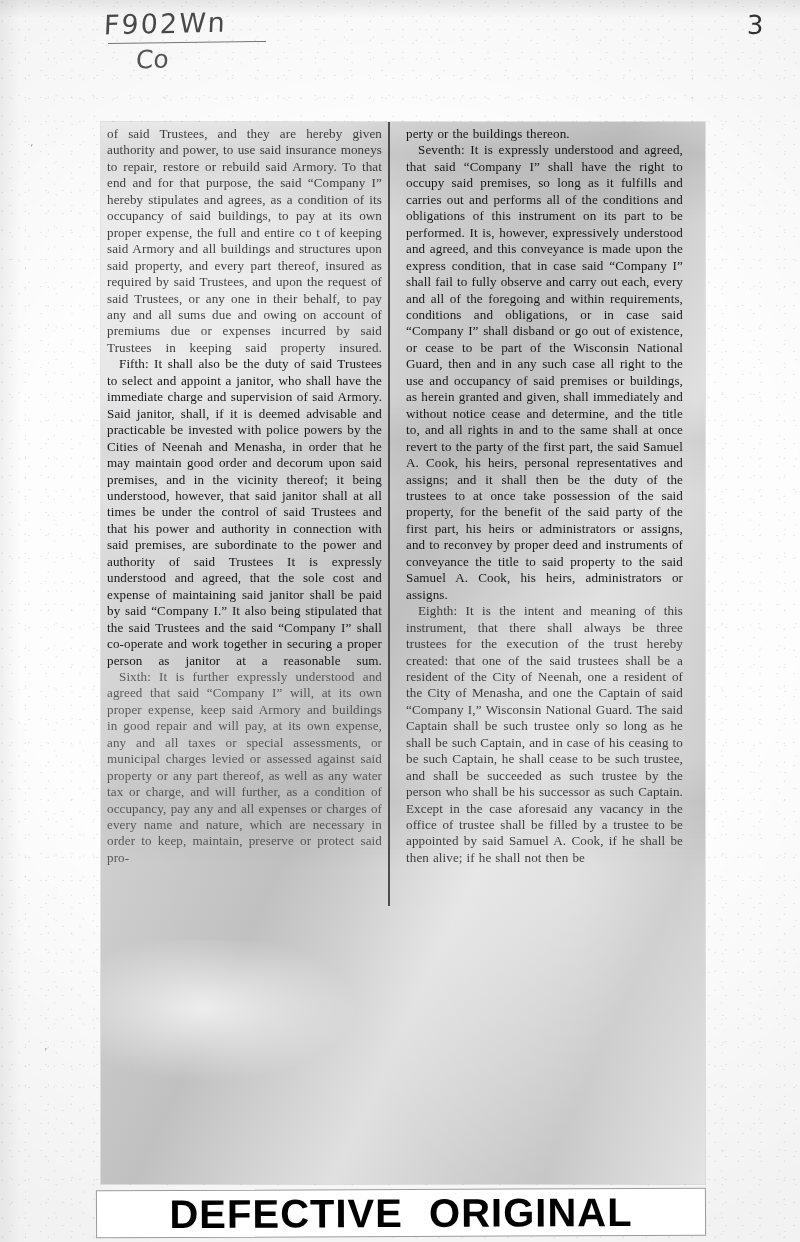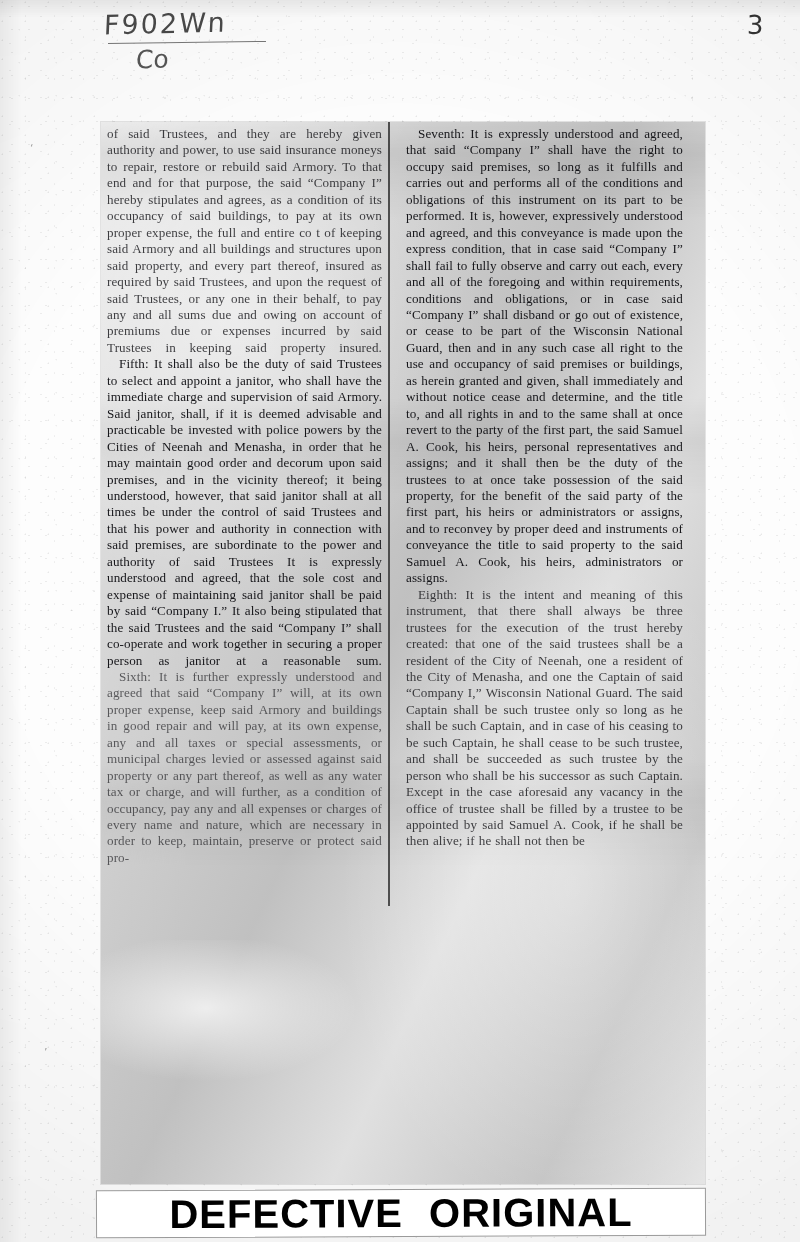--- a/index.html
+++ b/index.html
@@ -234,20 +234,21 @@
 
   <div id="clipping">
 
     <div class="col" id="col-left">
       <p class="fade-a">of said Trustees, and they are hereby given authority and power, to use said insurance moneys to repair, restore or rebuild said Armory. To that end and for that purpose, the said “Company I” hereby stipulates and agrees, as a condition of its occupancy of said buildings, to pay at its own proper expense, the full and entire co t of keeping said Armory and all buildings and structures upon said property, and every part thereof, insured as required by said Trustees, and upon the request of said Trustees, or any one in their behalf, to pay any and all sums due and owing on account of premiums due or expenses incurred by said Trustees in keeping said property insured.</p>
       <p class="indent">Fifth: It shall also be the duty of said Trustees to select and appoint a janitor, who shall have the immediate charge and supervision of said Armory. Said janitor, shall, if it is deemed advisable and practicable be invested with police powers by the Cities of Neenah and Menasha, in order that he may maintain good order and decorum upon said premises, and in the vicinity thereof; it being understood, however, that said janitor shall at all times be under the control of said Trustees and that his power and authority in connection with said premises, are subordinate to the power and authority of said Trustees It is expressly understood and agreed, that the sole cost and expense of maintaining said janitor shall be paid by said “Company I.” It also being stipulated that the said Trustees and the said “Company I” shall co-operate and work together in securing a proper person as janitor at a reasonable sum.</p>
       <p class="indent last fade-b">Sixth: It is further expressly understood and agreed that said “Company I” will, at its own proper expense, keep said Armory and buildings in good repair and will pay, at its own expense, any and all taxes or special assessments, or municipal charges levied or assessed against said property or any part thereof, as well as any water tax or charge, and will further, as a condition of occupancy, pay any and all expenses or charges of every name and nature, which are necessary in order to keep, maintain, preserve or protect said pro-</p>
     </div>
 
     <div class="col" id="col-right">
+      <p class="last">perty or the buildings thereon.</p>
       <p class="indent">Seventh: It is expressly understood and agreed, that said “Company I” shall have the right to occupy said premises, so long as it fulfills and carries out and performs all of the conditions and obligations of this instrument on its part to be performed. It is, however, expressively understood and agreed, and this conveyance is made upon the express condition, that in case said “Company I” shall fail to fully observe and carry out each, every and all of the foregoing and within requirements, conditions and obligations, or in case said “Company I” shall disband or go out of existence, or cease to be part of the Wisconsin National Guard, then and in any such case all right to the use and occupancy of said premises or buildings, as herein granted and given, shall immediately and without notice cease and determine, and the title to, and all rights in and to the same shall at once revert to the party of the first part, the said Samuel A. Cook, his heirs, personal representatives and assigns; and it shall then be the duty of the trustees to at once take possession of the said property, for the benefit of the said party of the first part, his heirs or administrators or assigns, and to reconvey by proper deed and instruments of conveyance the title to said property to the said Samuel A. Cook, his heirs, administrators or assigns.</p>
       <p class="indent last fade-a">Eighth: It is the intent and meaning of this instrument, that there shall always be three trustees for the execution of the trust hereby created: that one of the said trustees shall be a resident of the City of Neenah, one a resident of the City of Menasha, and one the Captain of said “Company I,” Wisconsin National Guard. The said Captain shall be such trustee only so long as he shall be such Captain, and in case of his ceasing to be such Captain, he shall cease to be such trustee, and shall be succeeded as such trustee by the person who shall be his successor as such Captain. Except in the case aforesaid any vacancy in the office of trustee shall be filled by a trustee to be appointed by said Samuel A. Cook, if he shall be then alive; if he shall not then be</p>
     </div>
 
   </div>
 
   <div id="blotches"></div>
   <div id="wash"></div>
 
   <div id="stamp">

